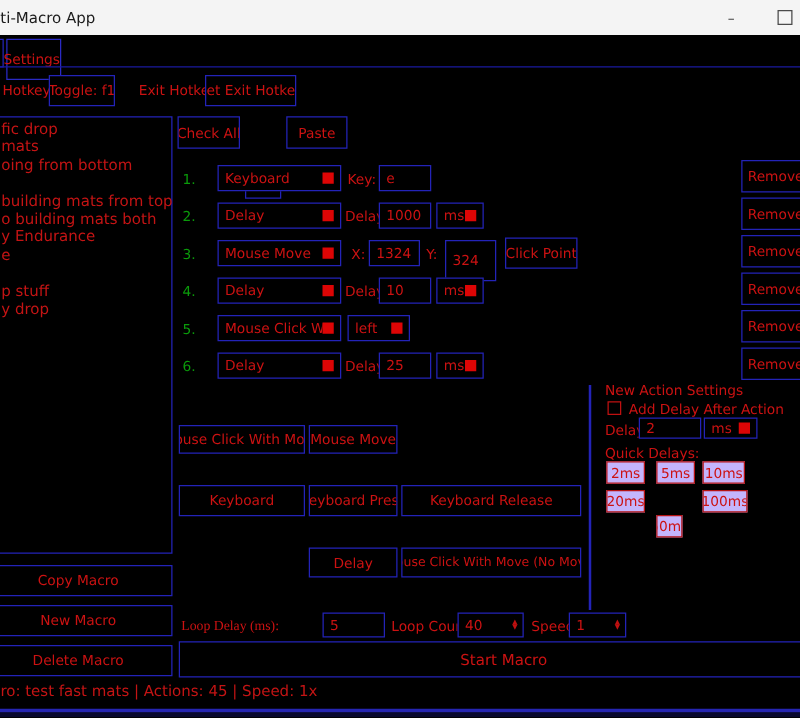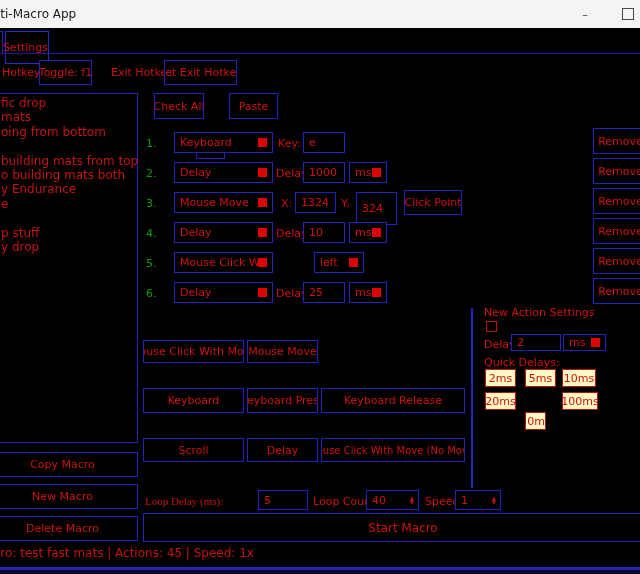--- a/index.html
+++ b/index.html
@@ -31,21 +31,21 @@
   .tabline { left:0; top:53px; width:640px; height:0; border-top:1px solid #1a1a9e; }
 
   
   .list-item { height:14.4px; line-height:14.4px; padding-left:13px; color:#c41414; font-size:12px; white-space:nowrap; }
 
   
   .spin { display:flex; align-items:center; justify-content:space-between; padding:0 4px 0 5px; }
   .spin-arrows { display:flex; flex-direction:column; align-items:center; line-height:4px; font-size:5.5px; color:#c01010; }
 
   
-  .rb { border:1px solid #b51212; background:#fef9c3; color:#cc1212; box-sizing:border-box; }
+  .rb { border:1px solid #b51212; background:#c4b5fd; color:#cc1212; box-sizing:border-box; }
 
   .chk { border:1px solid #c01010; background:#000; box-sizing:border-box; }
 
   .statusline { font-size:12px; color:#c41414; white-space:nowrap; }
   .bottom-blue { background:#2525b2; }
   .bottom-dark { background:#08082e; }
 </style>
 </head>
 <body>
 
@@ -81,21 +81,21 @@
     <div class="list-item">e</div>
     <div class="list-item"></div>
     <div class="list-item">p stuff</div>
     <div class="list-item">y drop</div>
   </div>
 
   <div class="abs bb btn" style="left:-13px; top:452px; width:151px; height:25px;">Copy Macro</div>
   <div class="abs bb btn" style="left:-13px; top:484px; width:151px; height:25px;">New Macro</div>
   <div class="abs bb btn" style="left:-13px; top:516px; width:151px; height:25px;">Delete Macro</div>
 
-  <div class="abs bb btn" style="left:142px; top:93px; width:50px; height:26px;margin-left:12px;">Check All</div>
+  <div class="abs bb btn" style="left:142px; top:93px; width:50px; height:26px;">Check All</div>
   <div class="abs bb btn" style="left:196px; top:93px; width:29px; height:26px;margin-top:40px;">Copy</div>
   <div class="abs bb btn" style="left:229px; top:93px; width:49px; height:26px;">Paste</div>
 
   <div class="abs num" style="left:146px; top:137px;">1.</div>
   <div class="abs bb dd" style="left:174px; top:132px; width:99px; height:21px;">
     <span class="dd-text">Keyboard</span>
     <span class="red-sq"></span>
   </div>
   <div class="abs lbl" style="left:278px; top:137px;">Key:</div>
   <div class="abs bb inp" style="left:303px; top:132px; width:42px; height:21px;">e</div>
@@ -137,21 +137,21 @@
     <span class="dd-text">ms</span>
     <span class="red-sq"></span>
   </div>
   <div class="abs bb btn" style="left:593px; top:218px; width:55px; height:26px;">Remove</div>
 
   <div class="abs num" style="left:146px; top:257px;">5.</div>
   <div class="abs bb dd" style="left:174px; top:252px; width:99px; height:21px;">
     <span class="dd-text">Mouse Click With Mo</span>
     <span class="red-sq"></span>
   </div>
-  <div class="abs bb dd" style="left:278px; top:252px; width:50px; height:21px;margin-left:36px;">
+  <div class="abs bb dd" style="left:278px; top:252px; width:50px; height:21px;">
     <span class="dd-text">left</span>
     <span class="red-sq"></span>
   </div>
   <div class="abs bb btn" style="left:593px; top:248px; width:55px; height:26px;">Remove</div>
 
   <div class="abs num" style="left:146px; top:287px;">6.</div>
   <div class="abs bb dd" style="left:174px; top:282px; width:99px; height:21px;">
     <span class="dd-text">Delay</span>
     <span class="red-sq"></span>
   </div>
@@ -163,28 +163,28 @@
   </div>
   <div class="abs bb btn" style="left:593px; top:278px; width:55px; height:26px;">Remove</div>
 
   <div class="abs bb btn" style="left:143px; top:340px; width:101px; height:23px;">Mouse Click With Move</div>
   <div class="abs bb btn" style="left:247px; top:340px; width:71px; height:23px;">Mouse Move</div>
 
   <div class="abs bb btn" style="left:143px; top:388px; width:101px; height:25px;">Keyboard</div>
   <div class="abs bb btn" style="left:247px; top:388px; width:71px; height:25px;">Keyboard Press</div>
   <div class="abs bb btn" style="left:321px; top:388px; width:144px; height:25px;">Keyboard Release</div>
 
-  <div class="abs bb btn" style="left:143px; top:438px; width:101px; height:24px;">Scroll</div>
   <div class="abs bb btn" style="left:247px; top:438px; width:71px; height:24px;">Delay</div>
   <div class="abs bb btn" style="left:321px; top:438px; width:144px; height:24px; font-size:10px;">Mouse Click With Move (No Move)</div>
 
   <div class="abs" style="left:471px; top:308px; width:2px; height:180px; background:#2323b8;"></div>
 
   <div class="abs lbl" style="left:484px; top:306px;">New Action Settings</div>
   <div class="abs chk" style="left:486px; top:321px; width:11px; height:11px;"></div>
+  <div class="abs lbl" style="left:503px; top:321px;">Add Delay After Action</div>
   <div class="abs lbl" style="left:484px; top:338px;">Delay:</div>
   <div class="abs bb inp" style="left:511px; top:334px; width:50px; height:17px;">2</div>
   <div class="abs bb dd" style="left:563px; top:334px; width:43px; height:17px;">
     <span class="dd-text">ms</span>
     <span class="red-sq"></span>
   </div>
   <div class="abs lbl" style="left:484px; top:356px;">Quick Delays:</div>
   <div class="abs rb btn" style="left:485px; top:369px; width:31px; height:18px;">2ms</div>
   <div class="abs rb btn" style="left:525px; top:369px; width:31px; height:18px;">5ms</div>
   <div class="abs rb btn" style="left:562px; top:369px; width:34px; height:18px;">10ms</div>

